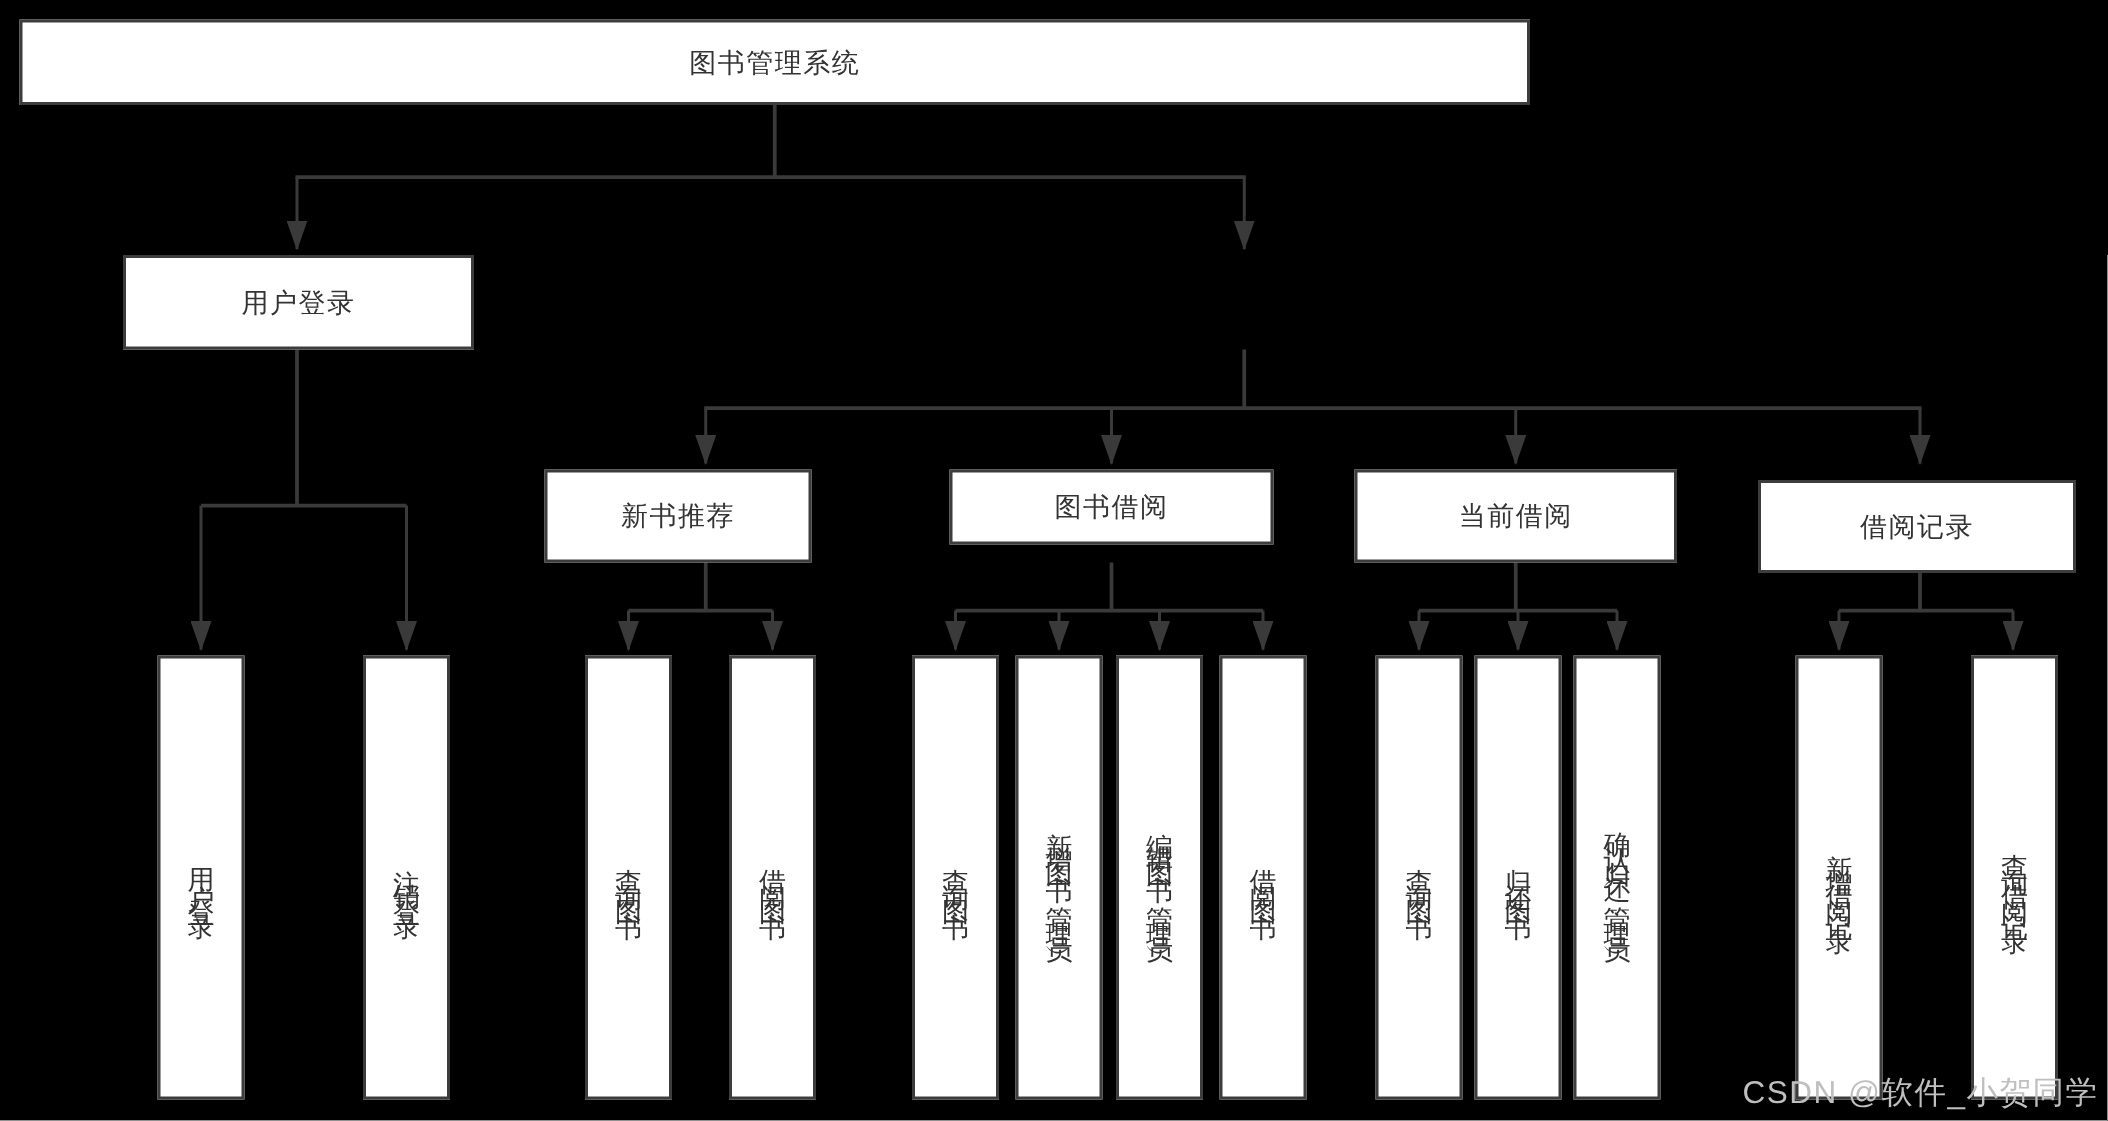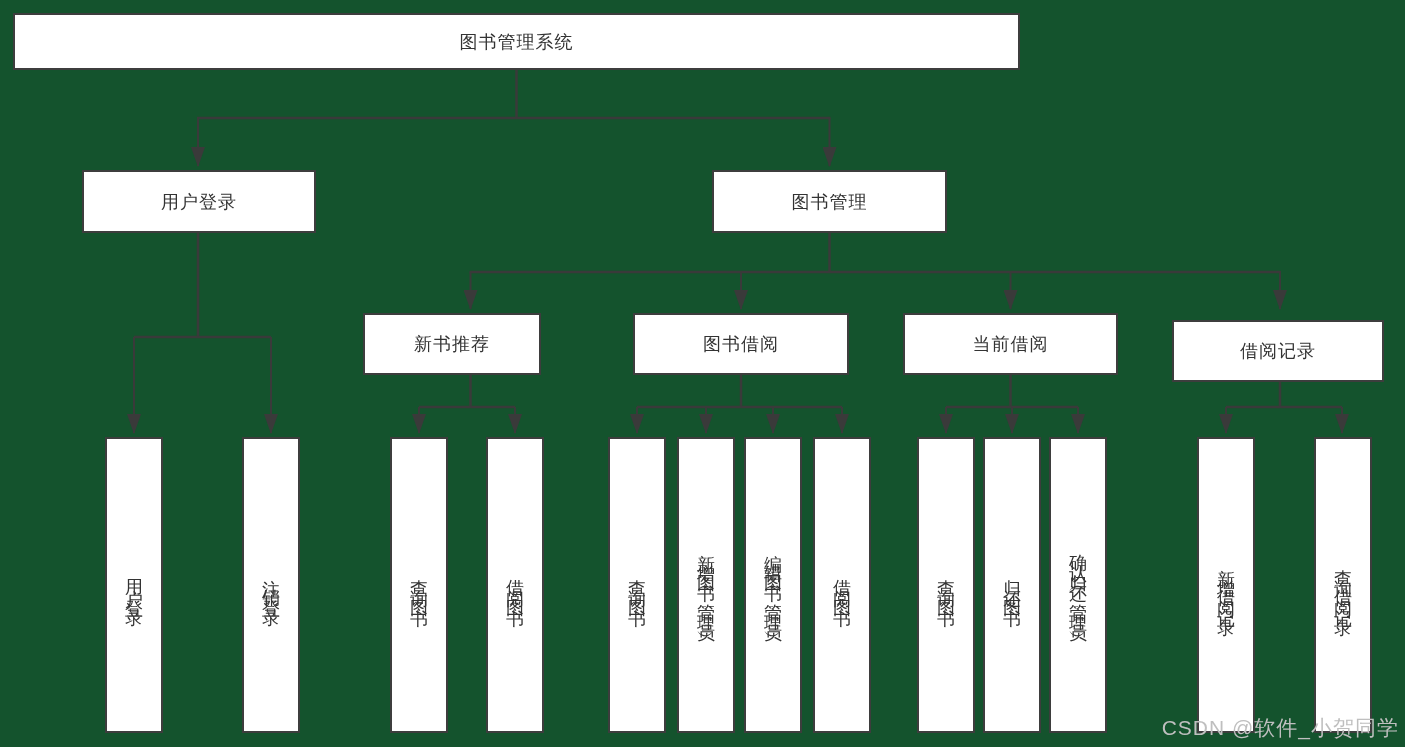--- a/index.html
+++ b/index.html
@@ -5,21 +5,21 @@
   html, body {
     margin: 0;
     padding: 0;
     background: #ffffff;
     font-family: "Liberation Sans", "DejaVu Sans", sans-serif;
   }
   #stage {
     position: relative;
     width: 1405px;
     height: 747px;
-    background: #14532d;
+    background: #000000;
     overflow: hidden;
   }
   #connectors {
     position: absolute;
     left: 0; top: 0;
     width: 1405px; height: 747px;
     z-index: 0;
     pointer-events: none;
   }
   .box {
@@ -135,24 +135,23 @@
       <path class="conn" d="M1280 375 V407"></path>
       <path class="conn" d="M1226 407 H1342"></path>
       <path class="arrowline" d="M1226 407 V433" marker-end="url(#arrow)"></path>
       <path class="arrowline" d="M1342 407 V433" marker-end="url(#arrow)"></path>
     </g>
   </svg>
 
   <div class="box hbox" style="left:13px; top:13px; width:1007px; height:57px;">图书管理系统</div>
 
   <div class="box hbox" style="left:82px; top:170px; width:234px; height:63px;">用户登录</div>
-  <div class="box hbox" style="left:712px; top:170px; width:235px; height:63px;">图书管理</div>
 
   <div class="box hbox" style="left:363px; top:313px; width:178px; height:62px;">新书推荐</div>
-  <div class="box hbox" style="left:633px; top:313px; width:216px; height:62px;">图书借阅</div>
+  <div class="box hbox" style="left:633px; top:313px; width:216px; height:50px;">图书借阅</div>
   <div class="box hbox" style="left:903px; top:313px; width:215px; height:62px;font-family:Liberation Mono, monospace;">当前借阅</div>
   <div class="box hbox" style="left:1172px; top:320px; width:212px; height:62px;">借阅记录</div>
 
   <div class="box vbox" style="left:105px;">
     <span class="vtext">用户登录</span>
   </div>
   <div class="box vbox" style="left:242px;">
     <span class="vtext">注销登录</span>
   </div>
 

